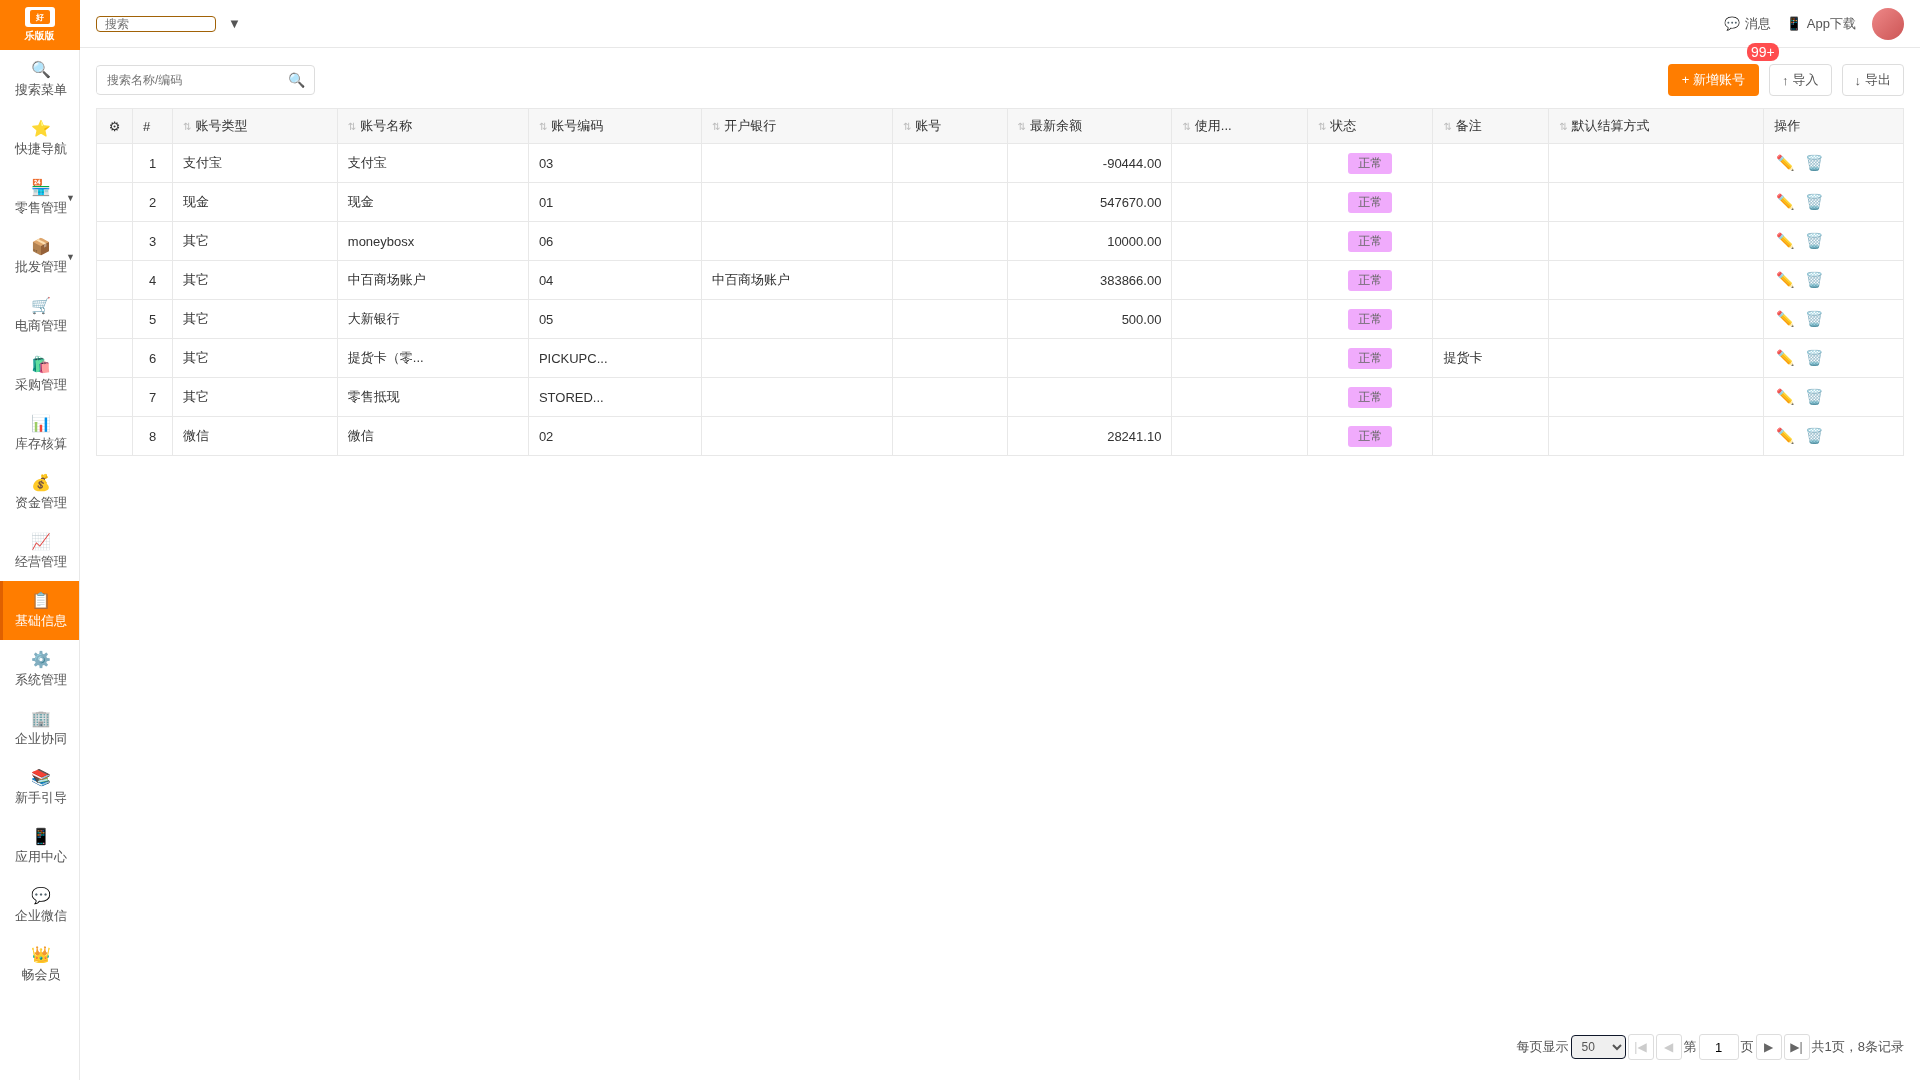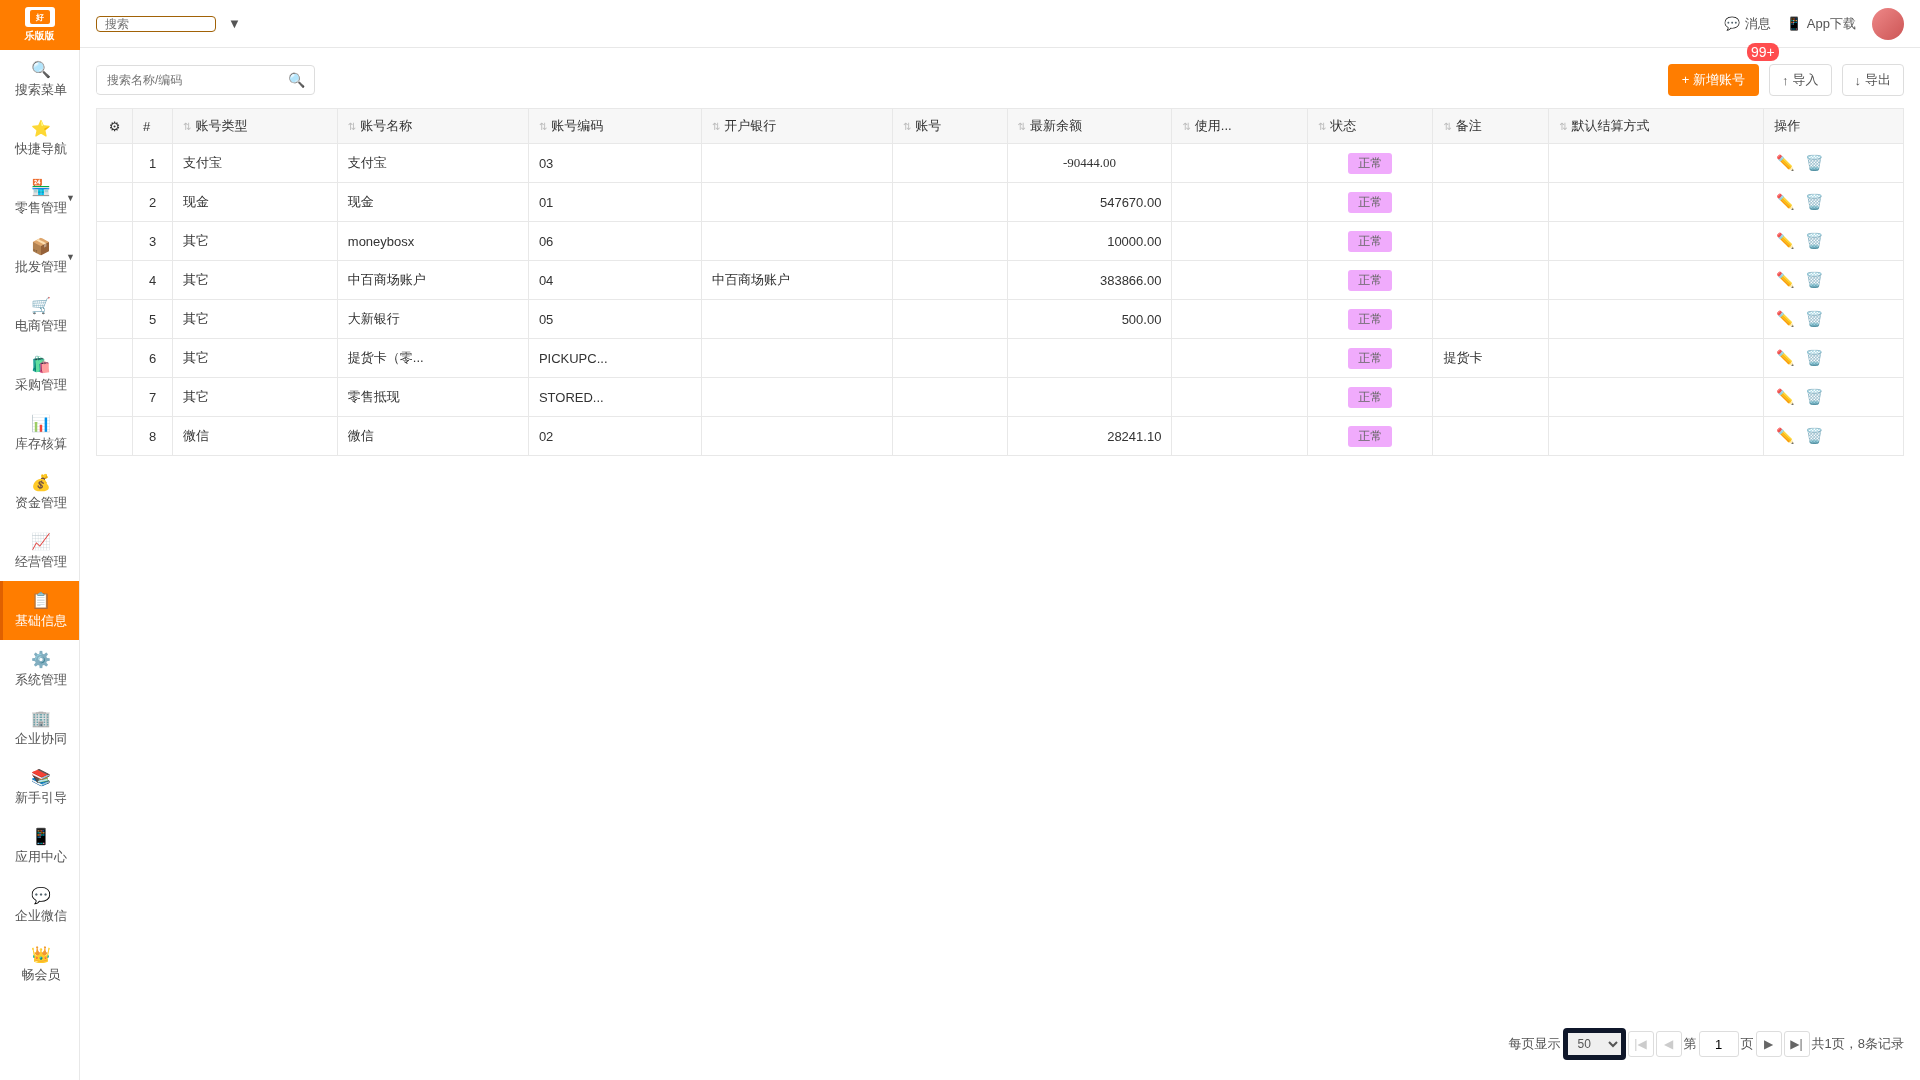--- a/index.html
+++ b/index.html
@@ -318,21 +318,21 @@
     .pagination-bar {
       display: flex;
       align-items: center;
       justify-content: flex-end;
       padding: 12px 0 4px;
       gap: 2px;
       color: #555;
       font-size: 13px;
     }
     .page-size-select {
-      border: 5px solid #0f172a;
+      border: 1px solid #0f172a;
       border-radius: 4px;
       padding: 3px 6px;
       font-size: 12px;
       cursor: pointer;
       color: #555;
     }
     .page-nav-btn {
       width: 26px;
       height: 26px;
       display: flex;
@@ -503,21 +503,21 @@
         </thead>
         <tbody id="table-body">
         <tr>
     <td class="center"></td>
     <td class="center">1</td>
     <td>支付宝</td>
     <td>支付宝</td>
     <td>03</td>
     <td></td>
     <td></td>
-    <td style="text-align:center;font-family:Liberation Serif, serif;">-90444.00</td>
+    <td style="text-align:right;">-90444.00</td>
     <td></td>
     <td class="center"><span class="status-badge status-normal">正常</span></td>
     <td></td>
     <td></td>
     <td>
       <div class="action-btns">
         <button class="action-btn" title="编辑">✏️</button>
         <button class="action-btn" title="删除">🗑️</button>
       </div>
     </td>

